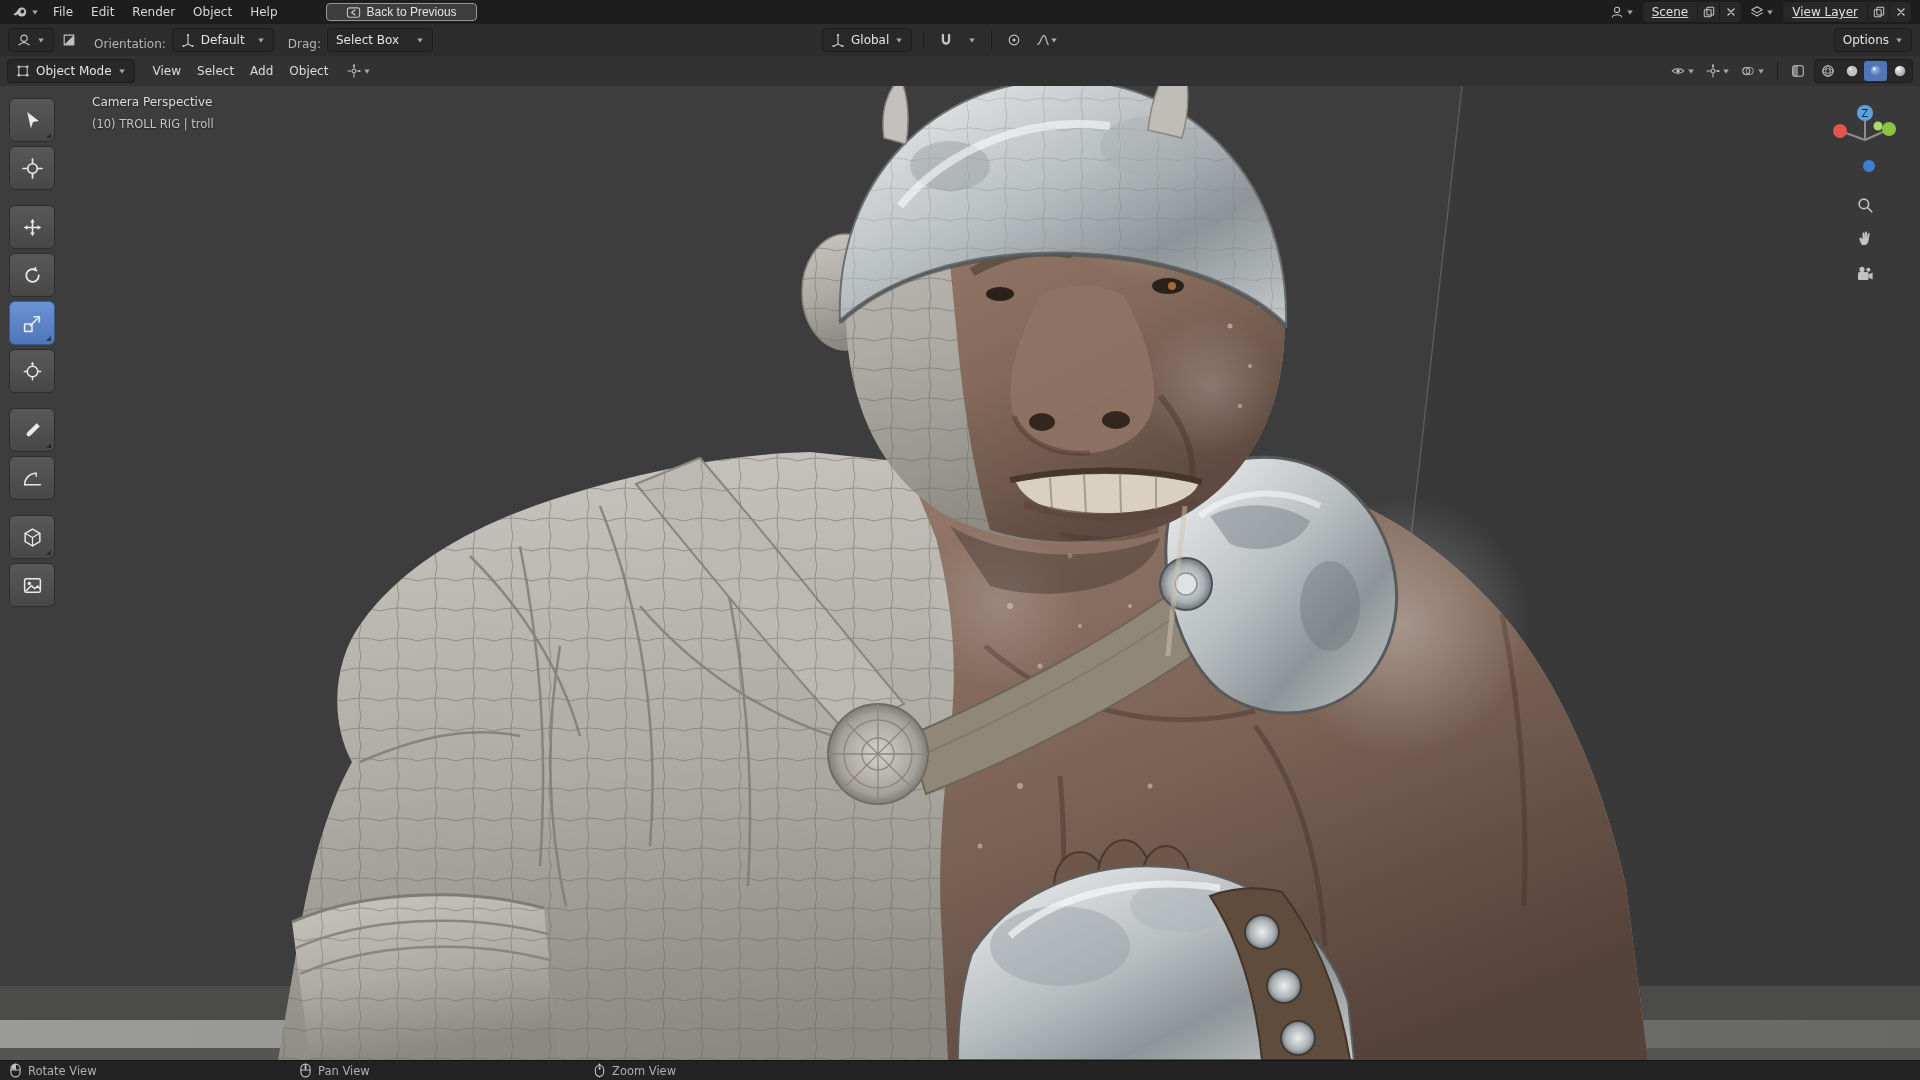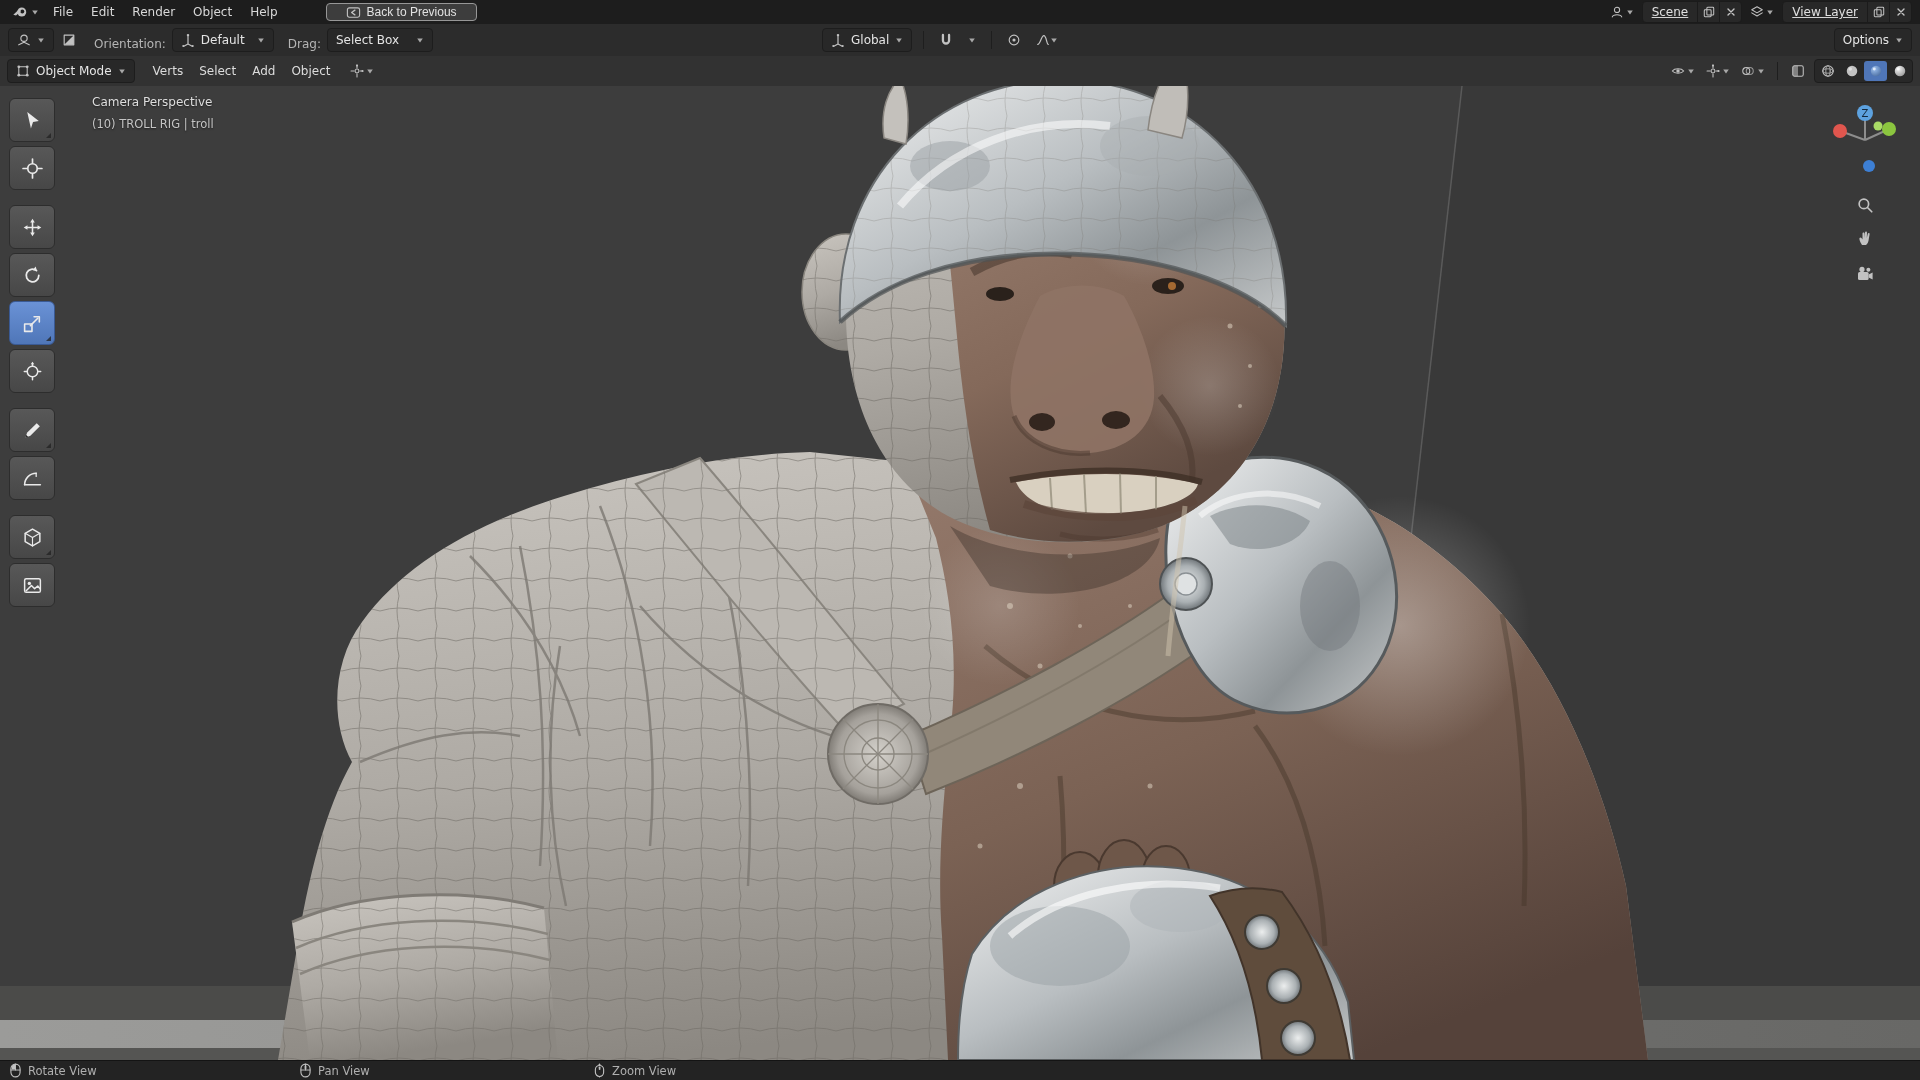--- a/index.html
+++ b/index.html
@@ -392,21 +392,21 @@
   <div class="vpheader">
     <span class="pill">
       <svg class="ic">
           <use href="#i-objmode"></use>
         </svg>
       <span>Object Mode</span>
       <svg class="chev">
           <use href="#i-chev"></use>
         </svg>
     </span>
-    <span class="vmenu" style="margin-left:10px">Verts</span>
+    <span class="vmenu" style="margin-left:10px">View</span>
     <span class="vmenu">Select</span>
     <span class="vmenu">Add</span>
     <span class="vmenu">Object</span>
     <span class="iconchev" style="margin-left:8px">
       <svg class="ic">
           <use href="#i-gizmoicon"></use>
         </svg>
       <svg class="chev">
           <use href="#i-chev"></use>
         </svg>

